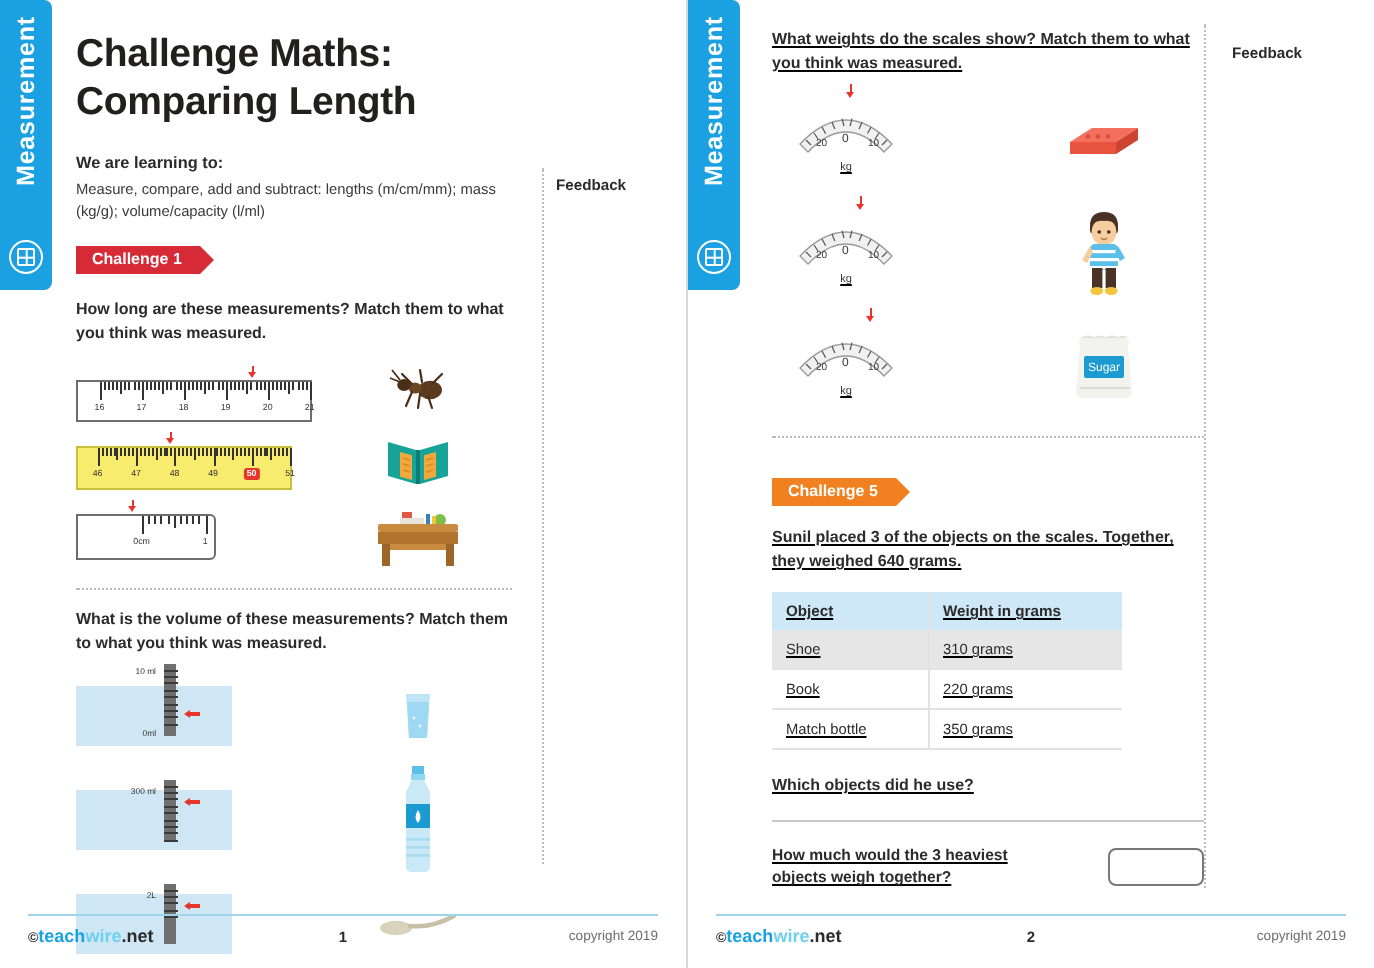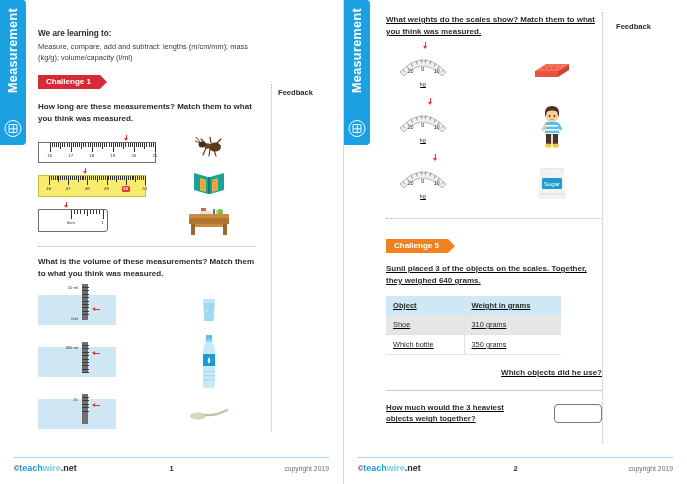--- a/index.html
+++ b/index.html
@@ -244,20 +244,21 @@
       <div class="tab-icon">
           <div class="glyph"></div>
         </div>
     </div>
 
     <div class="fb-divider"></div>
     <div class="fb-label" style="left:278px; top:88px;">Feedback</div>
 
     <div class="content">
 
+      <div class="title">Challenge Maths:<br>Comparing Length</div>
 
 
       <div class="learn-head">We are learning to:</div>
       <div class="learn-body">Measure, compare, add and subtract: lengths (m/cm/mm); mass (kg/g); volume/capacity (l/ml)</div>
 
       <div class="chal-banner red">Challenge 1</div>
 
       <div class="prompt mt12">How long are these measurements? Match them to what you think was measured.</div>
 
       
@@ -718,27 +719,31 @@
             <th class="c1">Object</th>
             <th>Weight in grams</th>
           </tr>
         </thead>
         <tbody id="wt-body">
             <tr class="alt">
               <td class="c1">Shoe</td>
               <td>310 grams</td>
             </tr>
             <tr>
-              <td class="c1">Which bottle</td>
+              <td class="c1">Book</td>
+              <td>220 grams</td>
+            </tr>
+            <tr>
+              <td class="c1">Match bottle</td>
               <td>350 grams</td>
             </tr>
           </tbody>
       </table>
 
-      <div class="prompt" style="margin-top:12px;text-align:right;">Which objects did he use?</div>
+      <div class="prompt" style="margin-top:12px;">Which objects did he use?</div>
 
       <div class="solid-sep"></div>
 
       <div class="qa-row">
         <div class="qa-text">How much would the 3 heaviest objects weigh together?</div>
         <div class="ansbox"></div>
       </div>
 
       
 

